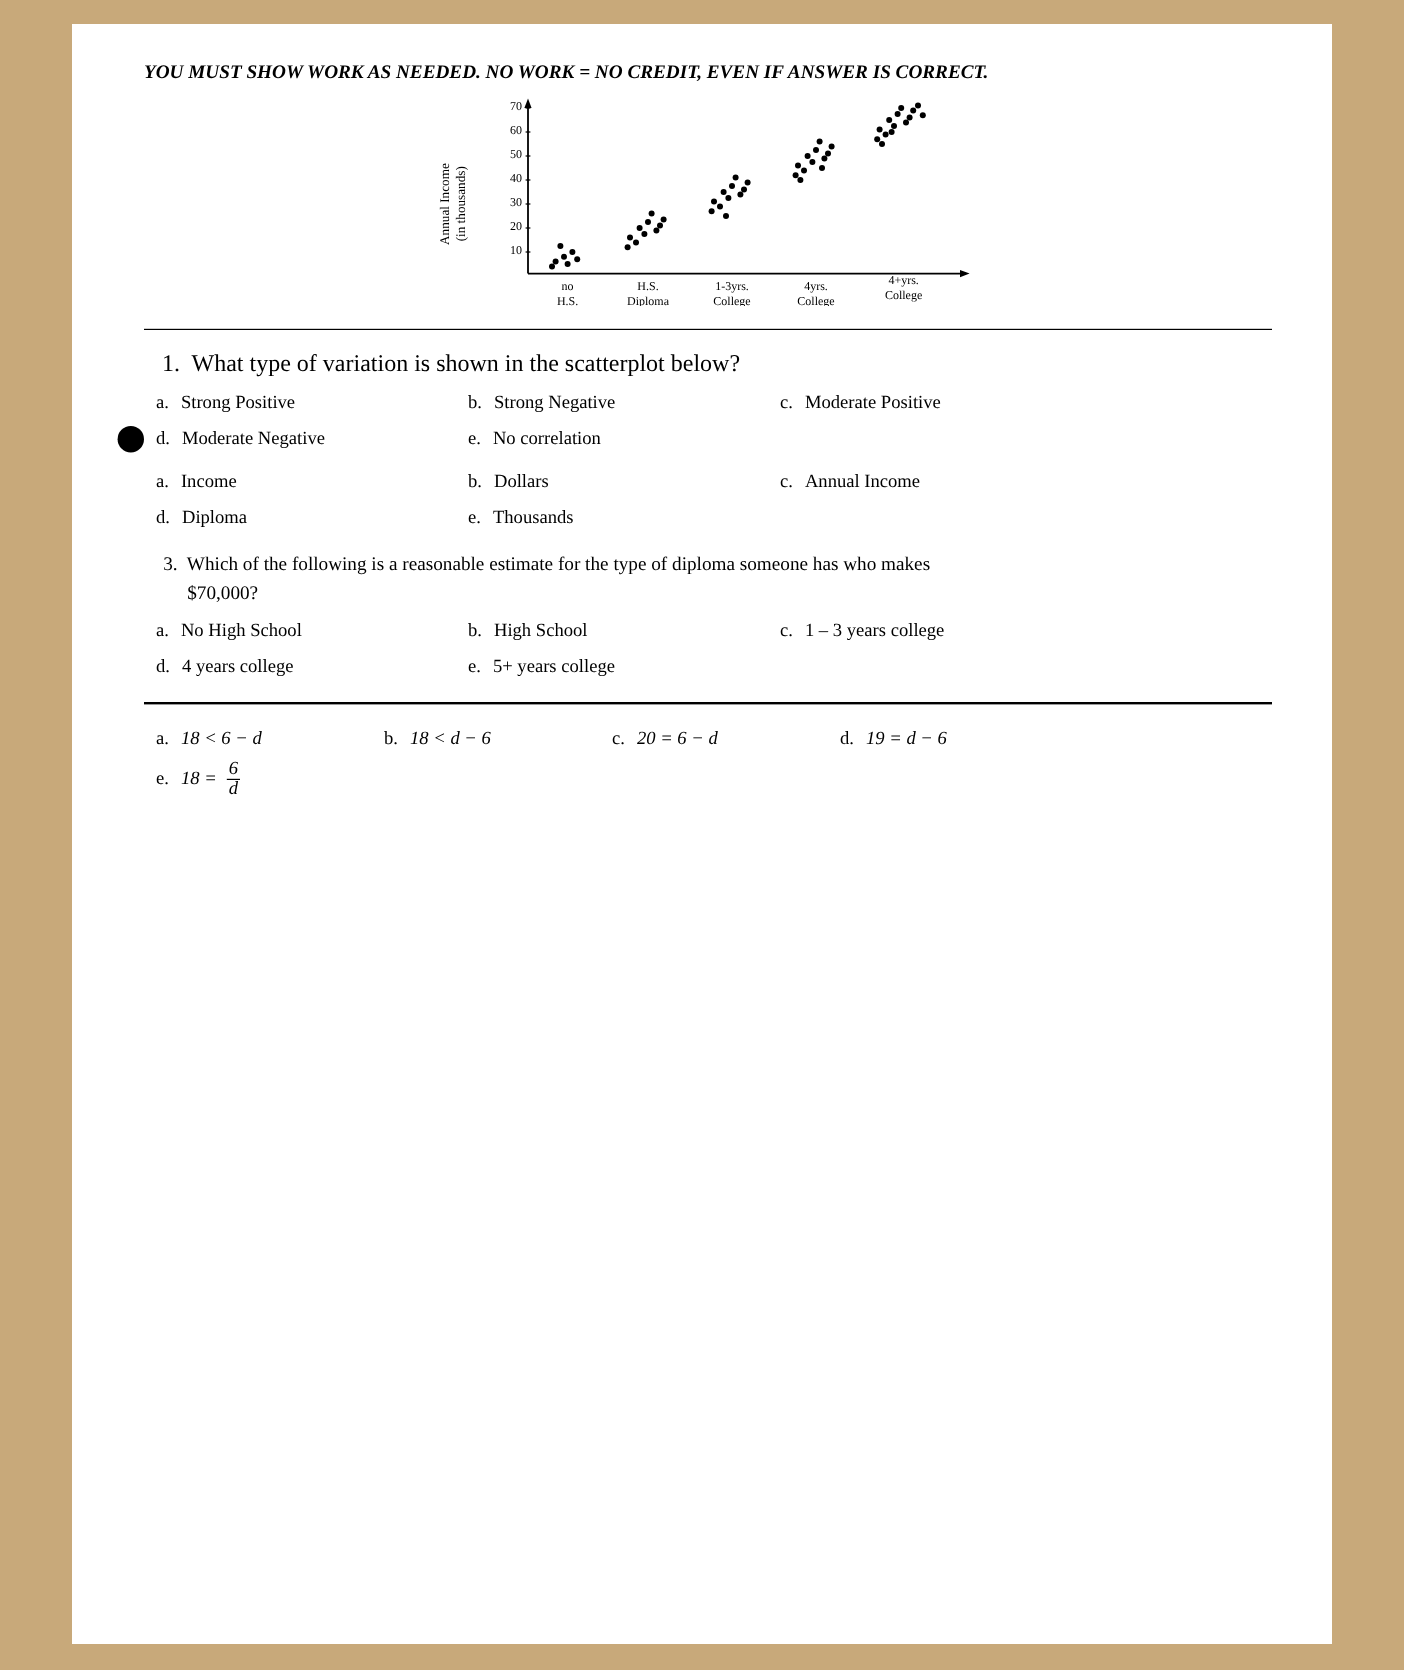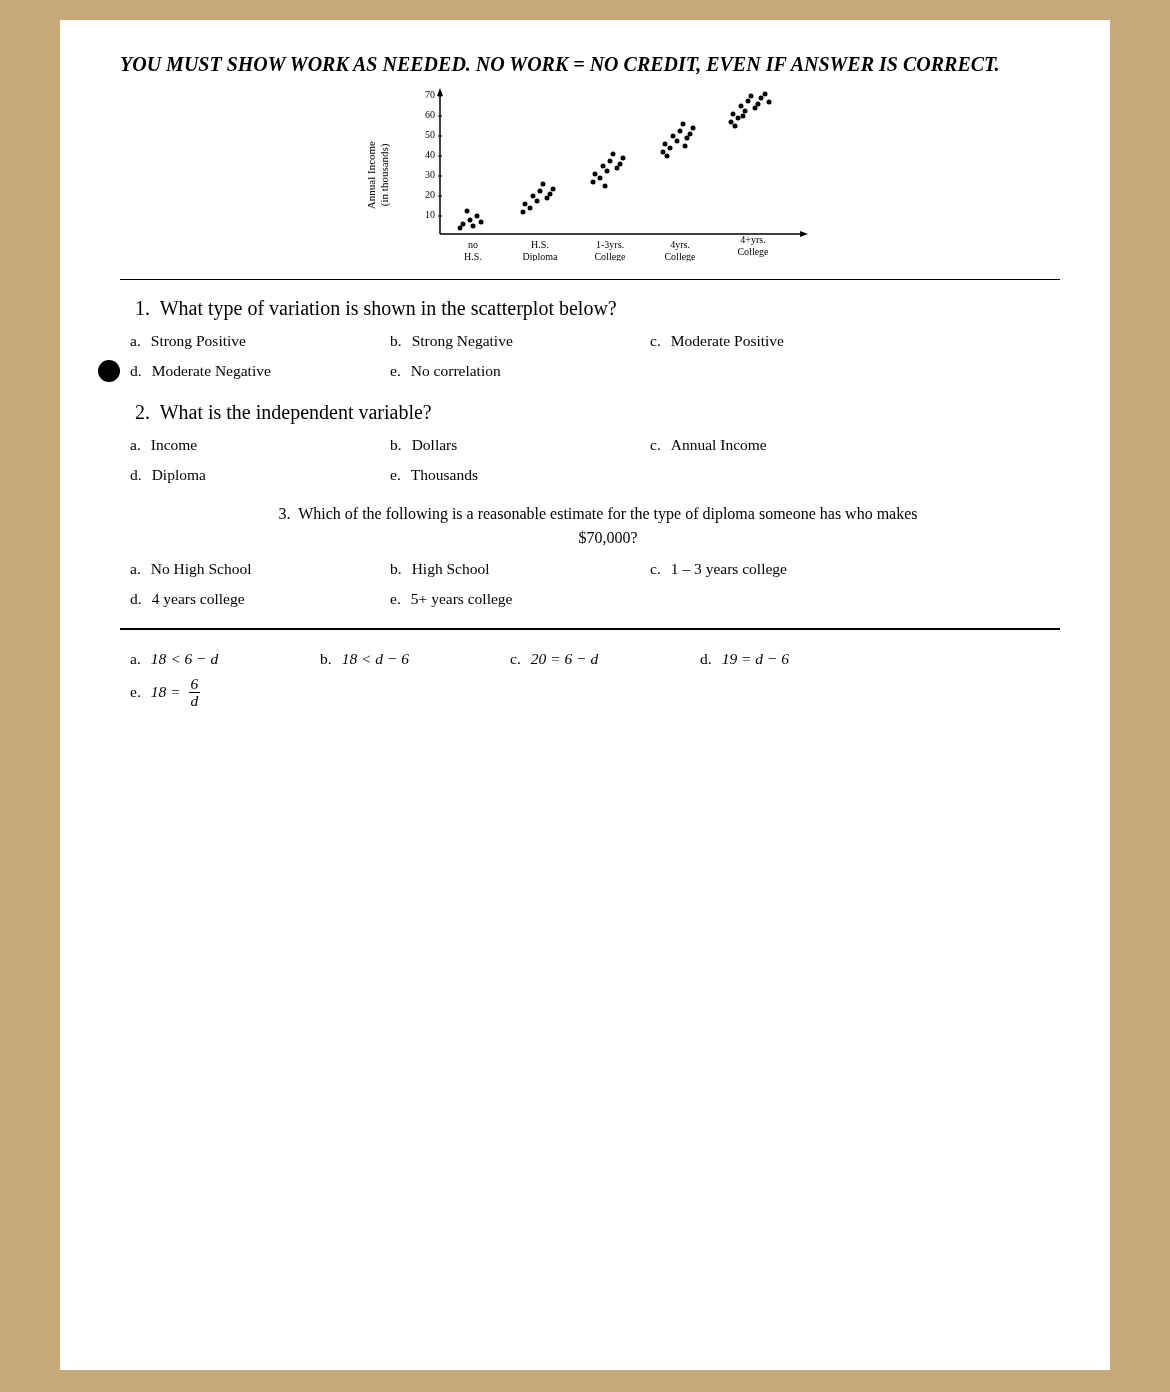--- a/index.html
+++ b/index.html
@@ -15,21 +15,21 @@
     .page {
       background: #ffffff;
       width: 1050px;
       min-height: 1350px;
       padding: 30px 50px 40px 60px;
       position: relative;
     }
     .header-bold {
       font-style: italic;
       font-weight: bold;
-      font-size: 20px;
+      font-size: 16px;
       margin-bottom: 8px;
       line-height: 1.4;
     }
     .intro {
       font-size: 15px;
       margin-bottom: 14px;
     }
     .divider {
       border: none;
       border-top: 1.5px solid #000;
@@ -281,23 +281,20 @@
         </div>
         <div class="answer-item">
           <span class="answer-label">e.</span>
           <span>No correlation</span>
         </div>
       </div>
     </div>
   </div>
 
   <div class="question-block" style="margin-top:18px;">
-    <p class="question-title">
-      &nbsp;&nbsp;&nbsp;2.&nbsp; What is the independent variable?
-    </p>
     <div class="answers-grid">
       <div class="answer-row">
         <div class="answer-item">
           <span class="answer-label">a.</span>
           <span>Income</span>
         </div>
         <div class="answer-item">
           <span class="answer-label">b.</span>
           <span>Dollars</span>
         </div>
@@ -312,21 +309,21 @@
           <span>Diploma</span>
         </div>
         <div class="answer-item">
           <span class="answer-label">e.</span>
           <span>Thousands</span>
         </div>
       </div>
     </div>
   </div>
 
-  <div class="question-block" style="margin-top:8px;text-align:center;">
+  <div class="question-block" style="margin-top:8px;">
     <p class="q3-title">
       &nbsp;&nbsp;&nbsp;&nbsp;3.&nbsp; Which of the following is a reasonable estimate for the type of diploma someone has who makes<br>&nbsp;&nbsp;&nbsp;&nbsp;&nbsp;&nbsp;&nbsp;&nbsp;&nbsp;$70,000?
     </p>
     <div class="answers-grid">
       <div class="answer-row">
         <div class="answer-item">
           <span class="answer-label">a.</span>
           <span>No High School</span>
         </div>
         <div class="answer-item">

